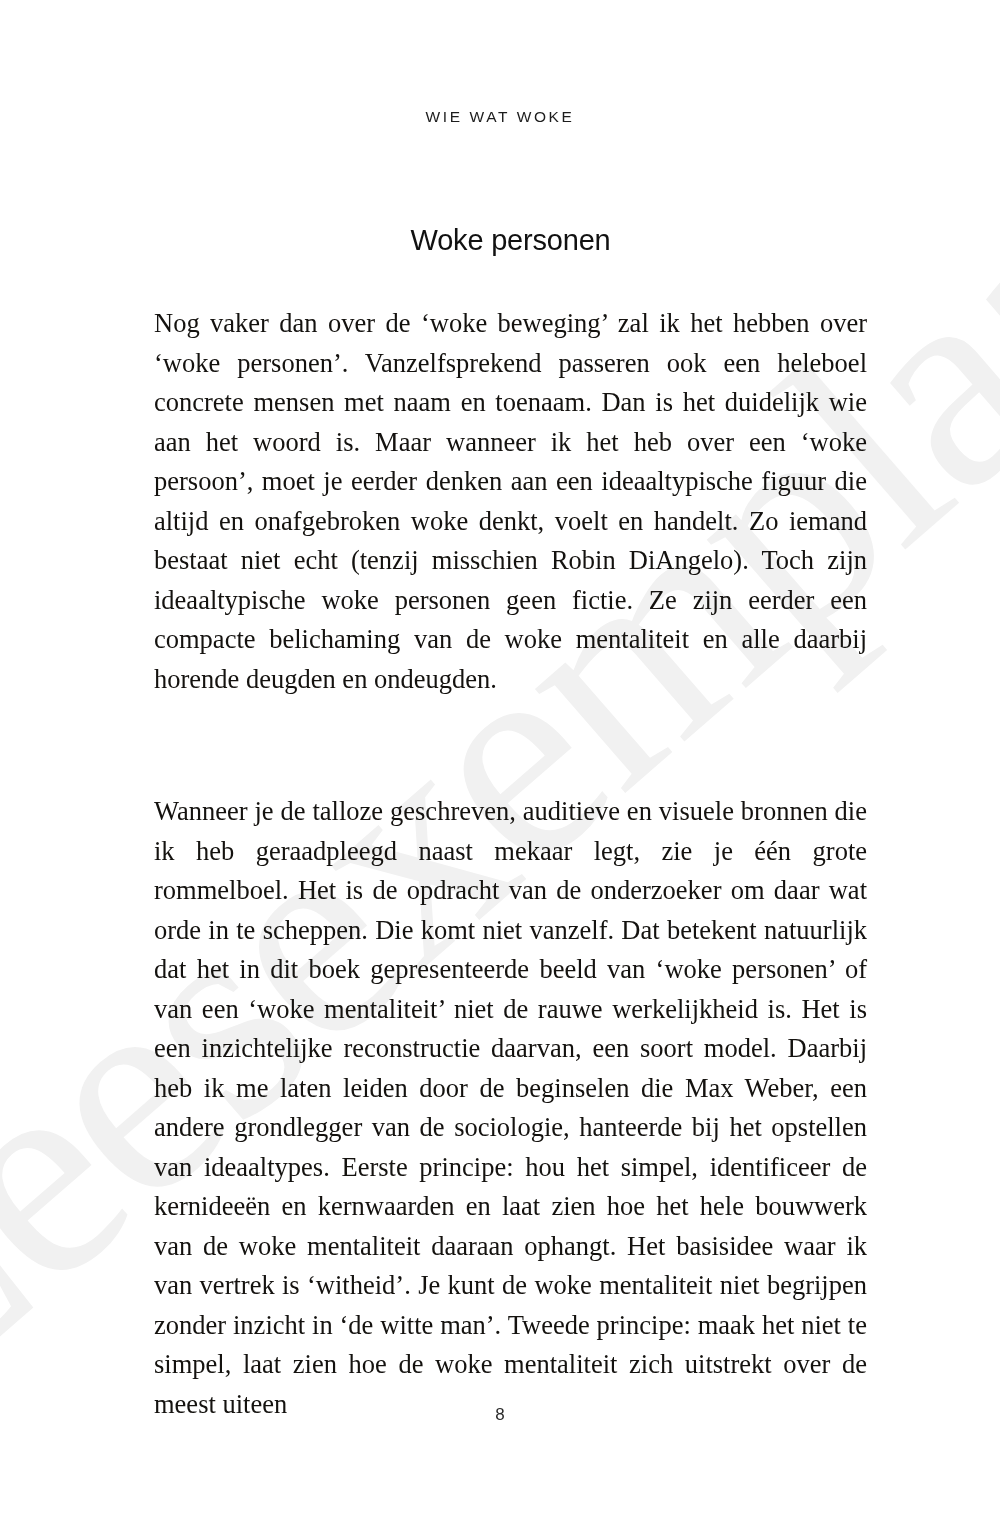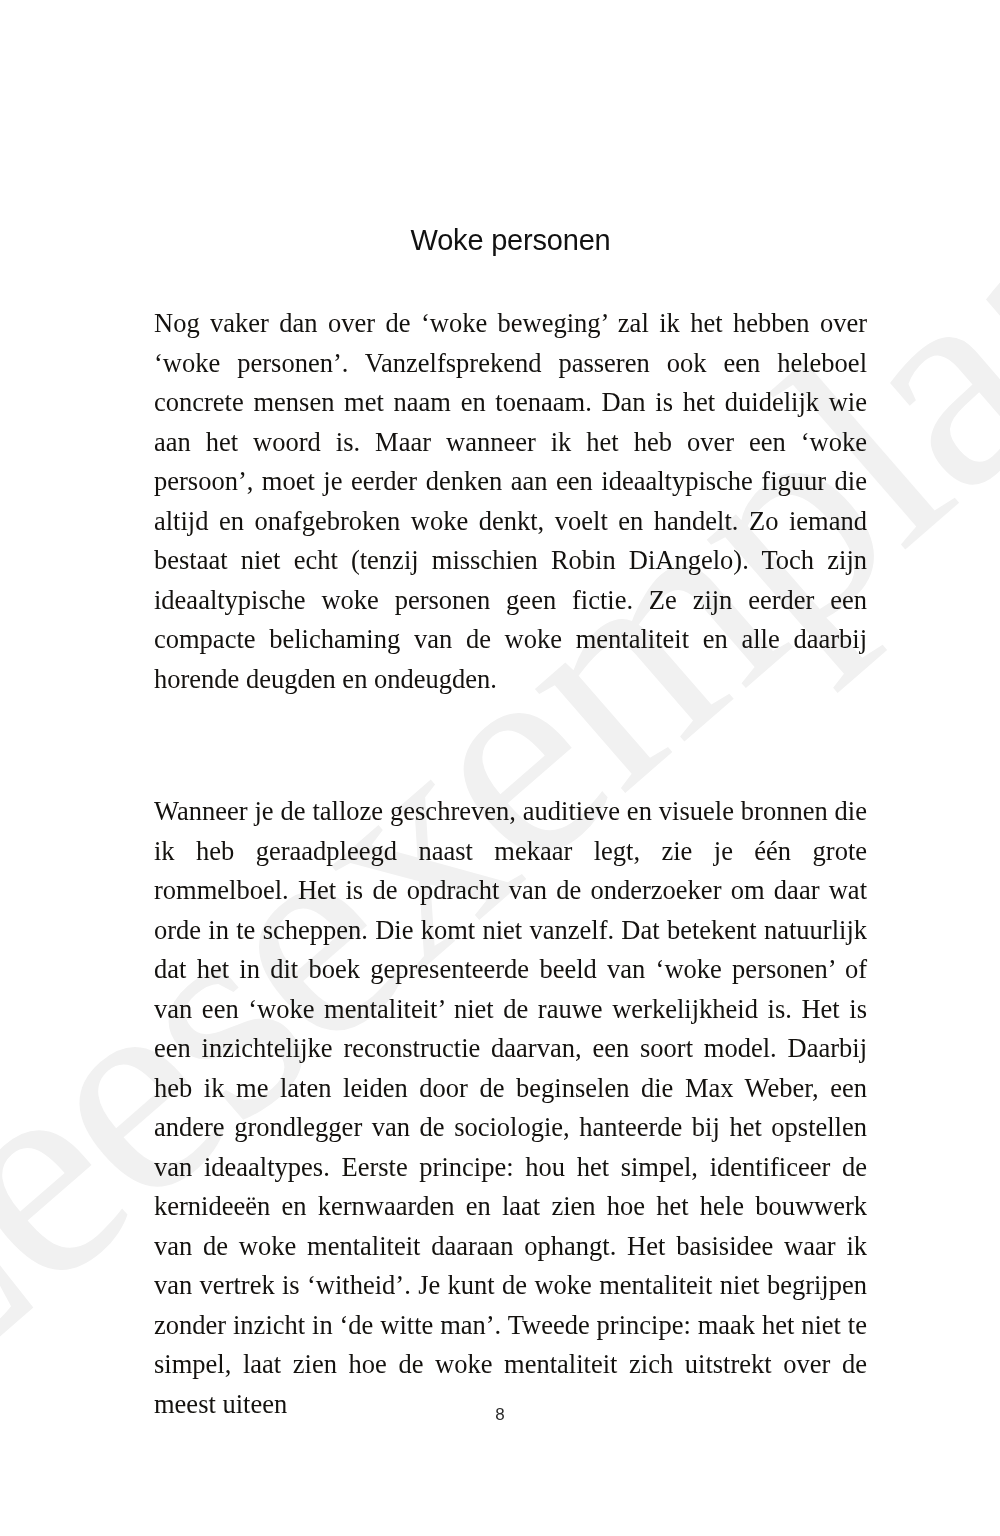--- a/index.html
+++ b/index.html
@@ -117,20 +117,21 @@
 <body>
 
 <div class="page">
 
   <div class="watermark-layer">
     <div class="watermark-text">Leesexemplaar</div>
   </div>
 
   <div class="content">
 
+    <div class="running-head">WIE WAT WOKE</div>
 
     <div class="text-block">
 
 
       <div class="gap-after-par-1"></div>
 
       <h2 class="section-heading">Woke personen</h2>
 
       <div class="gap-after-head-1"></div>
 

